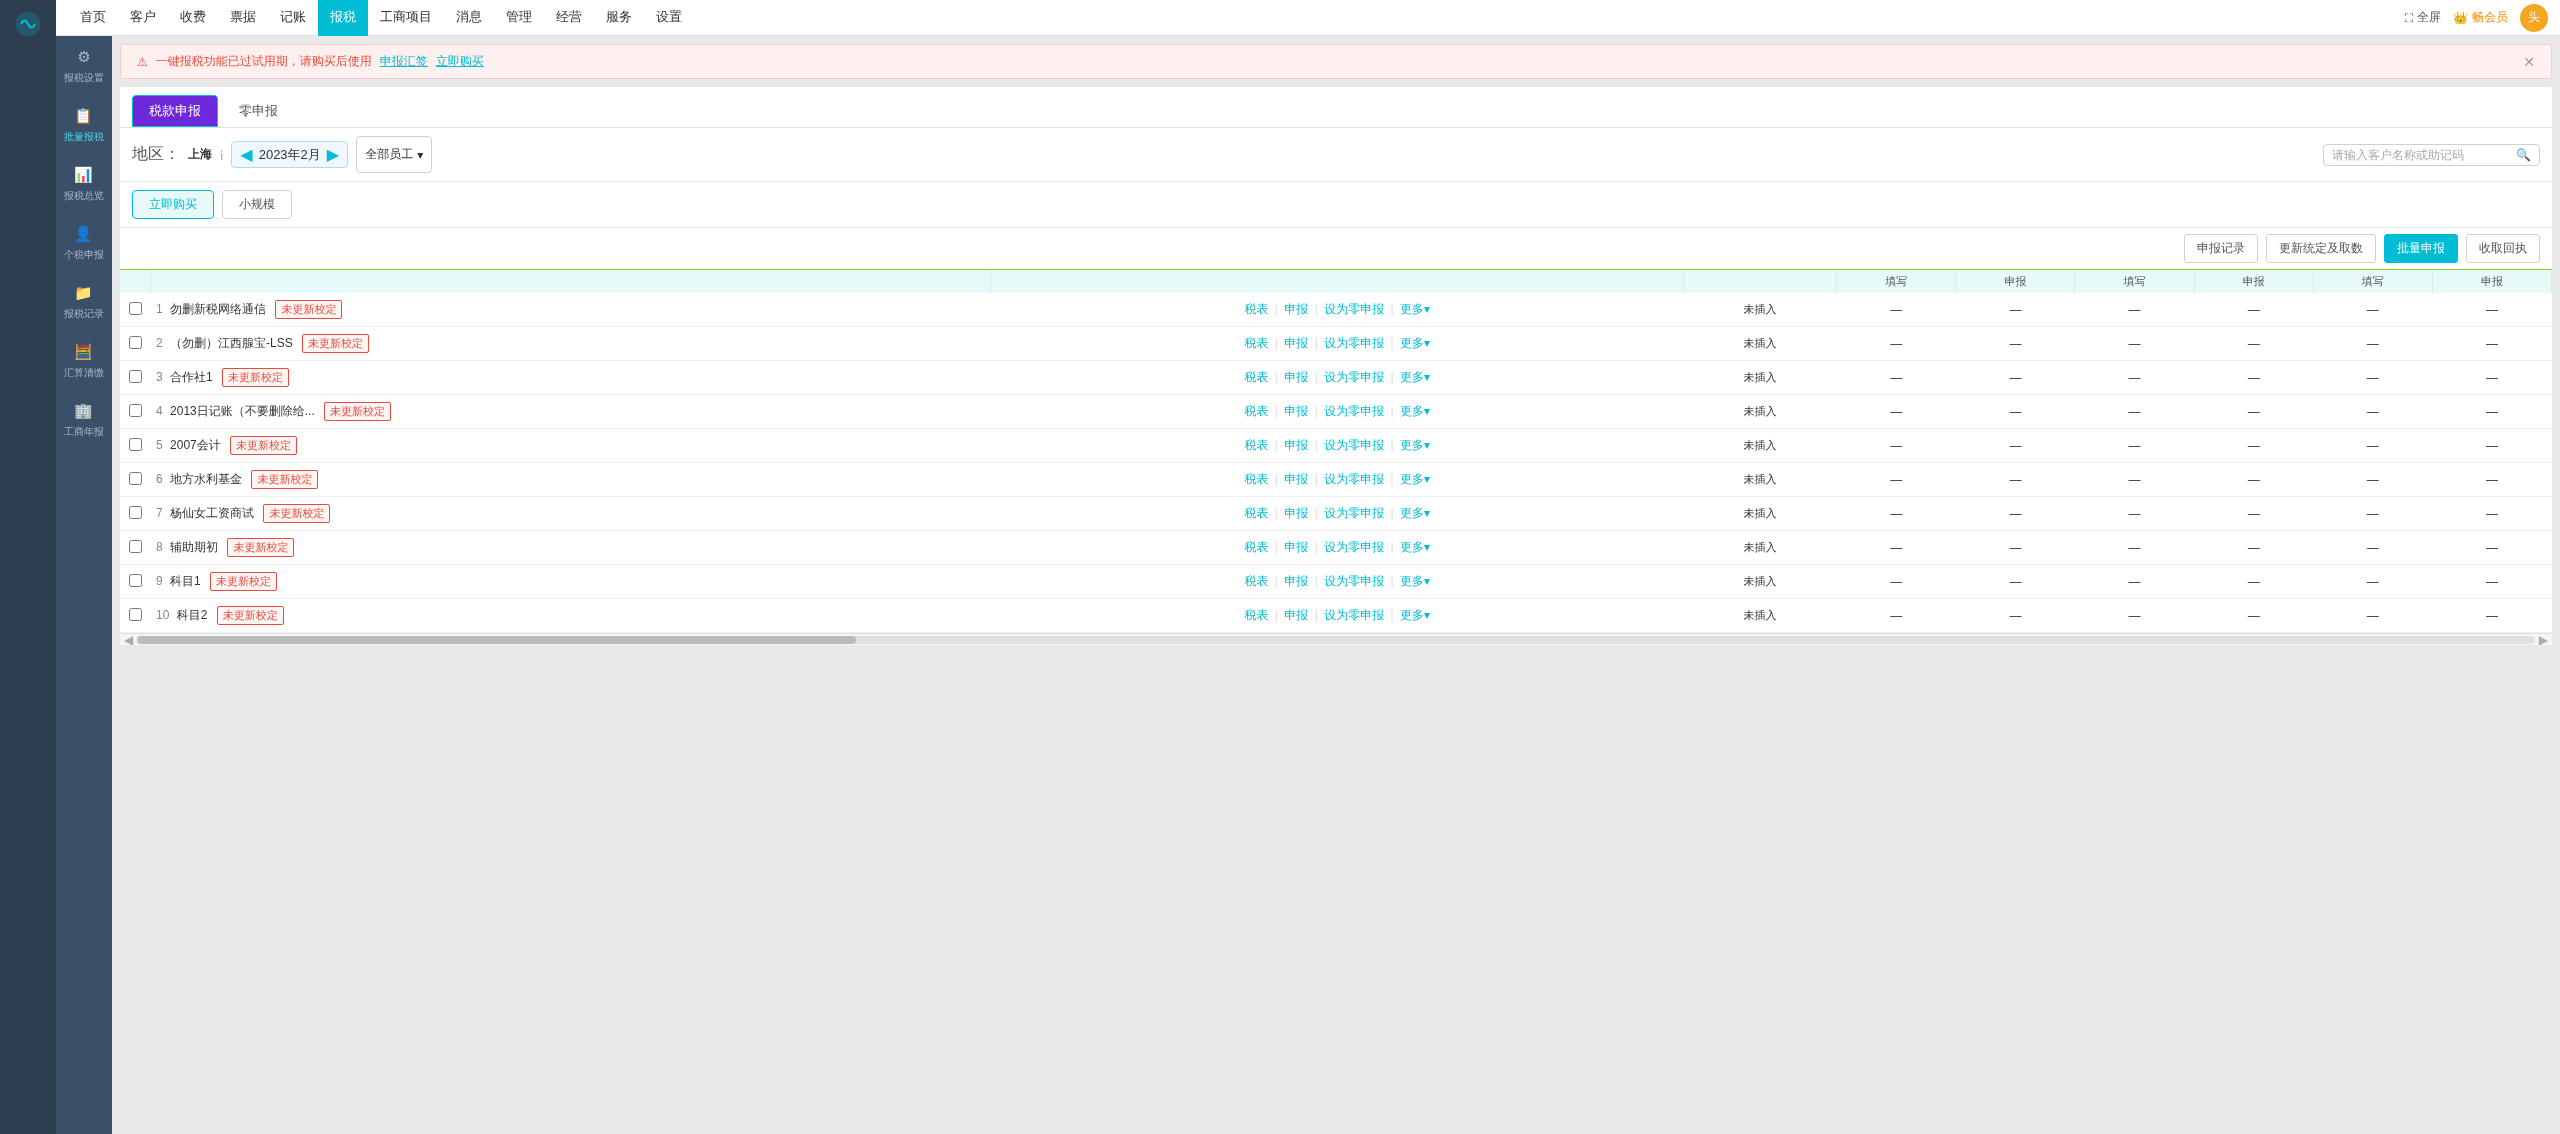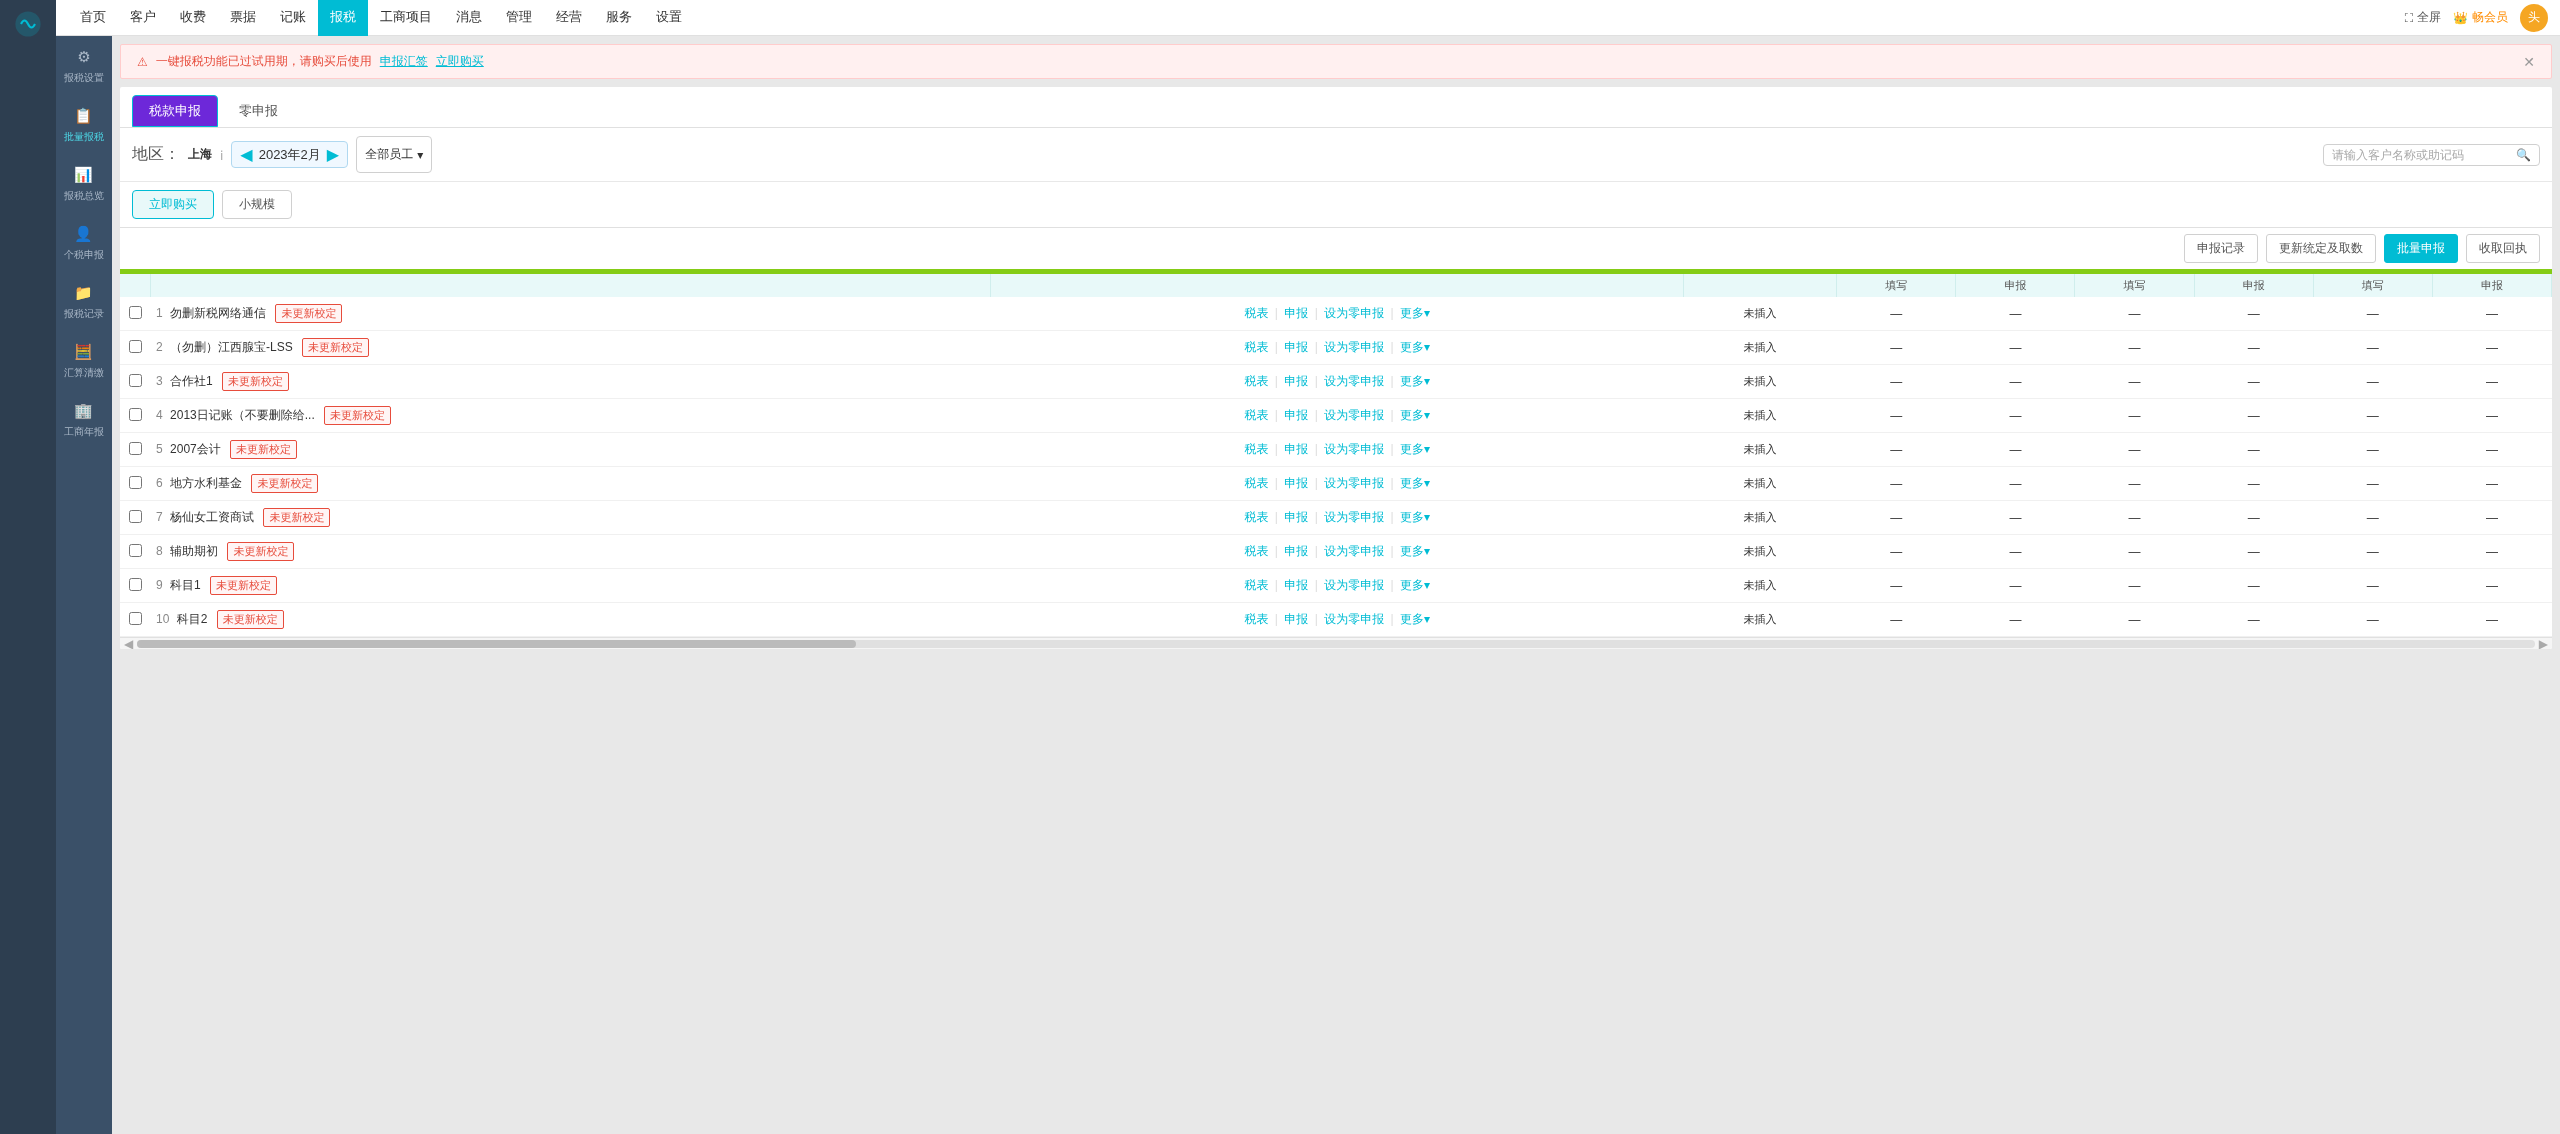--- a/index.html
+++ b/index.html
@@ -241,21 +241,21 @@
       color: #00bcd4;
     }
 
     
     .action-row {
       display: flex;
       align-items: center;
       justify-content: flex-end;
       padding: 6px 12px;
       gap: 8px;
-      border-bottom: 5px solid #84cc16;
+      border-bottom: 1px solid #84cc16;
     }
     .btn-action {
       padding: 5px 12px;
       border-radius: 3px;
       cursor: pointer;
       font-size: 12px;
       border: 1px solid #d0d0d0;
       background: #fff;
       color: #555;
     }

